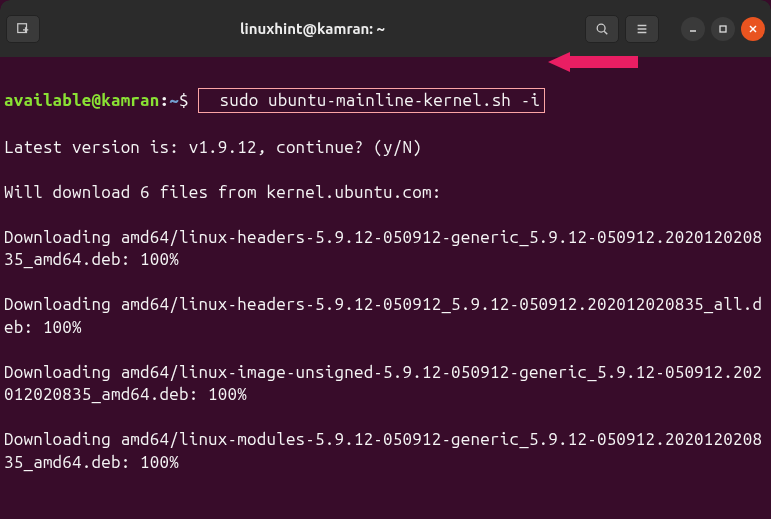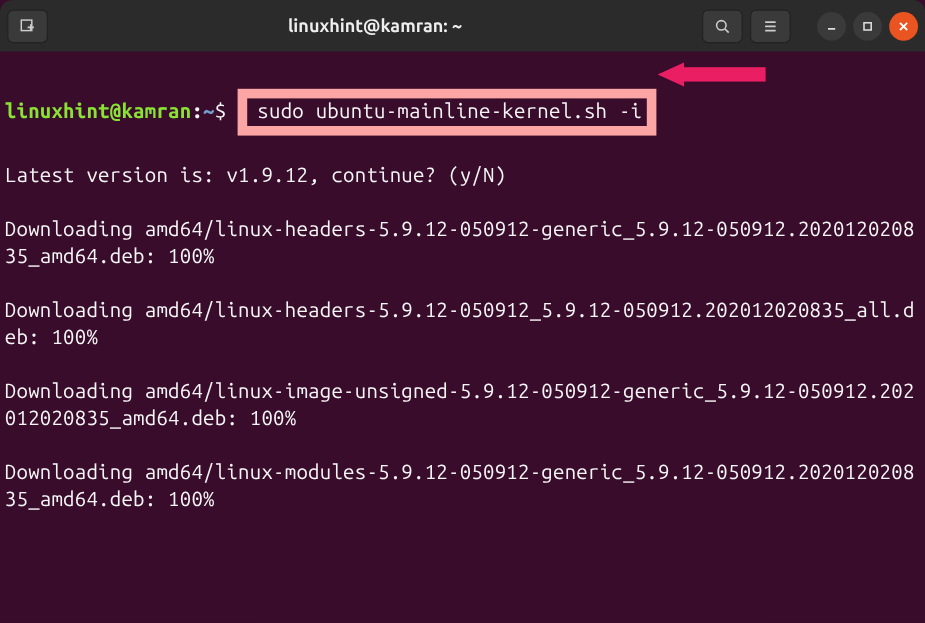--- a/index.html
+++ b/index.html
@@ -6,21 +6,21 @@
     body {
       width: 771px;
       height: 519px;
       background: #380c2a;
       font-family: "Ubuntu Mono", "DejaVu Sans Mono", monospace;
       font-size: 17px;
       overflow: hidden;
       border-radius: 10px;
     }
     .titlebar {
-      height: 43px;
+      height: 57px;
       background: #2b2b2b;
       display: flex;
       align-items: center;
       padding: 0 6px;
       gap: 6px;
       border-radius: 10px 10px 0 0;
     }
     .titlebar-btn {
       width: 34px;
       height: 28px;
@@ -56,22 +56,22 @@
       line-height: 22.5px;
       white-space: pre-wrap;
       word-break: break-all;
       letter-spacing: 0.2px;
     }
     .prompt-user { color: #8ae234; font-weight: bold; }
     .prompt-sep { color: #f5f5f5; font-weight: bold; }
     .prompt-path { color: #729fcf; font-weight: bold; }
     .prompt-dollar { color: #f5f5f5; }
     .cmd-highlight {
-      border: 8px solid #fca5a5;
-      padding: 0 4px 1px 8px;
+      border: 1px solid #fca5a5;
+      padding: 0 4px 1px 20px;
       display: inline-block;
     }
     .annotation-arrow {
       position: absolute;
       top: 52px;
       left: 548px;
       display: flex;
       align-items: center;
     }
     .arrow-head {
@@ -126,22 +126,23 @@
     <div class="win-ctrl win-close">
       <svg width="10" height="10" viewBox="0 0 10 10">
           <line x1="2" y1="2" x2="8" y2="8" stroke="#fff" stroke-width="1.5"></line>
           <line x1="8" y1="2" x2="2" y2="8" stroke="#fff" stroke-width="1.5"></line>
         </svg>
     </div>
   </div>
 </div>
 
 <div class="terminal">
-<span class="line"><span class="prompt-user">linuxhint@kamran</span><span class="prompt-sep">:</span><span class="prompt-path">~</span><span class="prompt-dollar">$</span> <span class="cmd-highlight">sudo ubuntu-mainline-kernel.sh -i</span></span>
+<span class="line"><span class="prompt-user">available@kamran</span><span class="prompt-sep">:</span><span class="prompt-path">~</span><span class="prompt-dollar">$</span> <span class="cmd-highlight">sudo ubuntu-mainline-kernel.sh -i</span></span>
 <span class="line">Latest version is: v1.9.12, continue? (y/N)</span>
+<span class="line">Will download 6 files from kernel.ubuntu.com:</span>
 <span class="line">Downloading amd64/linux-headers-5.9.12-050912-generic_5.9.12-050912.202012020835_amd64.deb: 100%</span>
 <span class="line">Downloading amd64/linux-headers-5.9.12-050912_5.9.12-050912.202012020835_all.deb: 100%</span>
 <span class="line">Downloading amd64/linux-image-unsigned-5.9.12-050912-generic_5.9.12-050912.202012020835_amd64.deb: 100%</span>
 <span class="line">Downloading amd64/linux-modules-5.9.12-050912-generic_5.9.12-050912.202012020835_amd64.deb: 100%</span>
 
 
 
 
 
 

